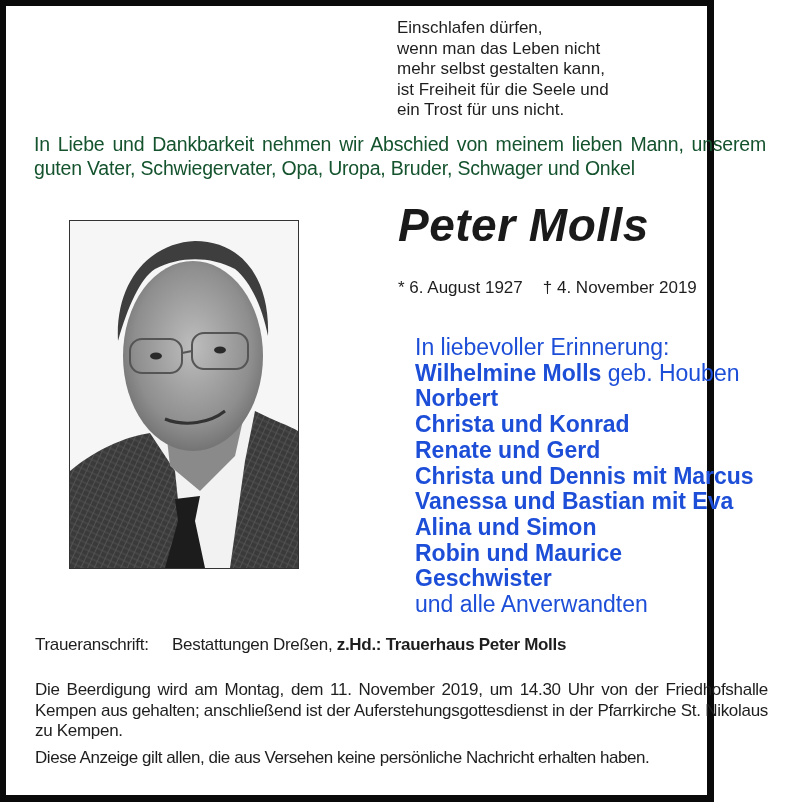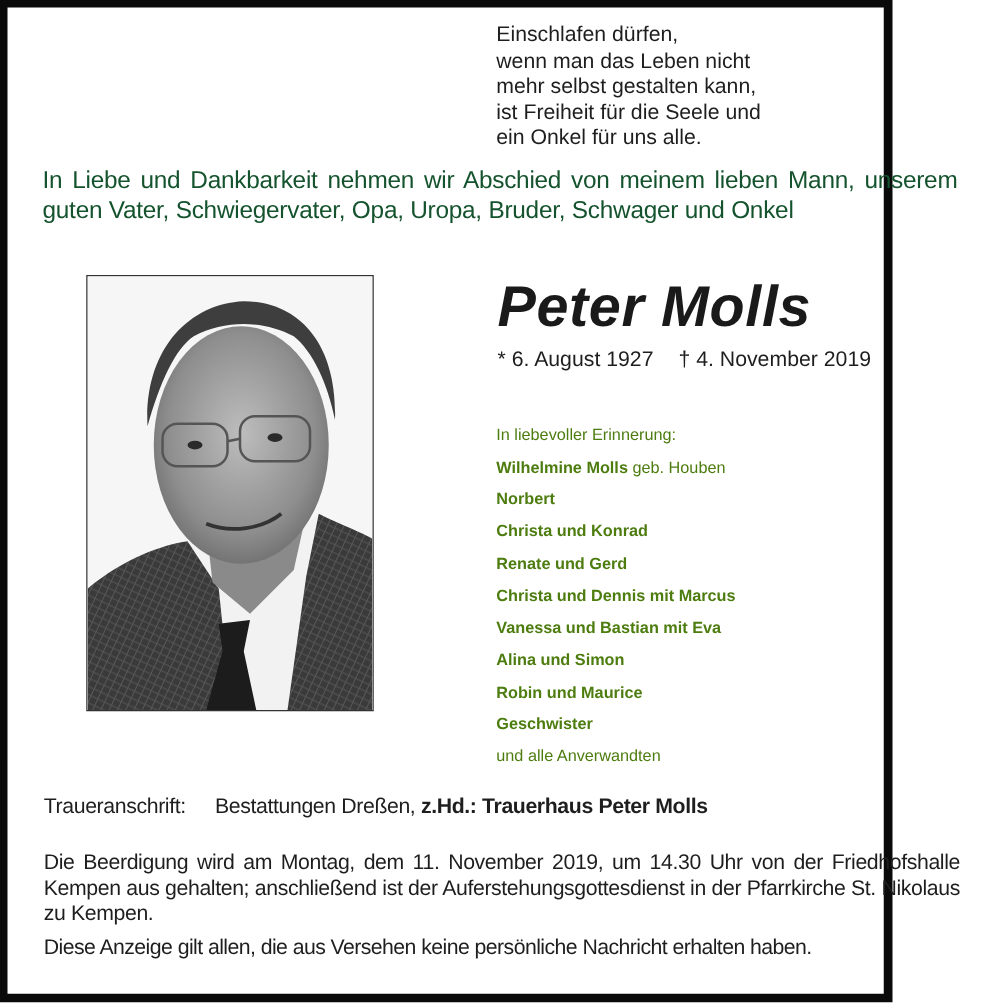--- a/index.html
+++ b/index.html
@@ -30,35 +30,35 @@
       color: #14532d;
     }
     .photo {
       position: absolute; left: 63px; top: 214px;
       width: 228px; height: 347px;
       border: 1px solid #333;
       overflow: hidden;
       background: #f7f7f7;
     }
     .name {
-      position: absolute; left: 392px; top: 212px;
+      position: absolute; left: 392px; top: 192px;
       font-size: 46px; font-weight: bold; font-style: italic;
       letter-spacing: 0.5px;
       color: #1a1a1a;
       white-space: nowrap;
     }
     .dates {
       position: absolute; left: 392px; top: 272px;
       font-size: 17px; white-space: nowrap; color: #1e1e1e;
     }
     .dates .gap { display: inline-block; width: 20px; }
     .mourners {
-      position: absolute; left: 391px; top: 329px;
-      font-size: 13px; line-height: 25.7px;
-      color: #4d7c0f;
+      position: absolute; left: 409px; top: 329px;
+      font-size: 23px; line-height: 25.7px;
+      color: #1d4ed8;
     }
     .mourners div { white-space: nowrap; }
     .b { font-weight: bold; }
     .address {
       position: absolute; left: 29px; top: 629px;
       font-size: 17px; line-height: 20px; color: #1e1e1e;
       letter-spacing: -0.3px;
     }
     .address .row { display: flex; white-space: nowrap; justify-content: flex-end; }
     .address .lbl { width: 137px; }
@@ -79,21 +79,21 @@
 </head>
 <body>
 
 <div class="frame">
 
   <div class="poem">
     <div>Einschlafen dürfen,</div>
     <div>wenn man das Leben nicht</div>
     <div>mehr selbst gestalten kann,</div>
     <div>ist Freiheit für die Seele und</div>
-    <div>ein Onkel für uns alle.</div>
+    <div>ein Trost für uns nicht.</div>
   </div>
 
   <div class="intro">In Liebe und Dankbarkeit nehmen wir Abschied von meinem lieben Mann, unserem guten Vater, Schwiegervater, Opa, Uropa, Bruder, Schwager und Onkel</div>
 
   <div class="photo">
     <svg width="228" height="347" viewBox="0 0 228 347" xmlns="http://www.w3.org/2000/svg">
       <defs>
         <pattern id="plaid" width="6" height="6" patternUnits="userSpaceOnUse" patternTransform="rotate(25)">
           <rect width="6" height="6" fill="#3a3a3a"></rect>
           <line x1="0" y1="0" x2="0" y2="6" stroke="#6a6a6a" stroke-width="1"></line>

